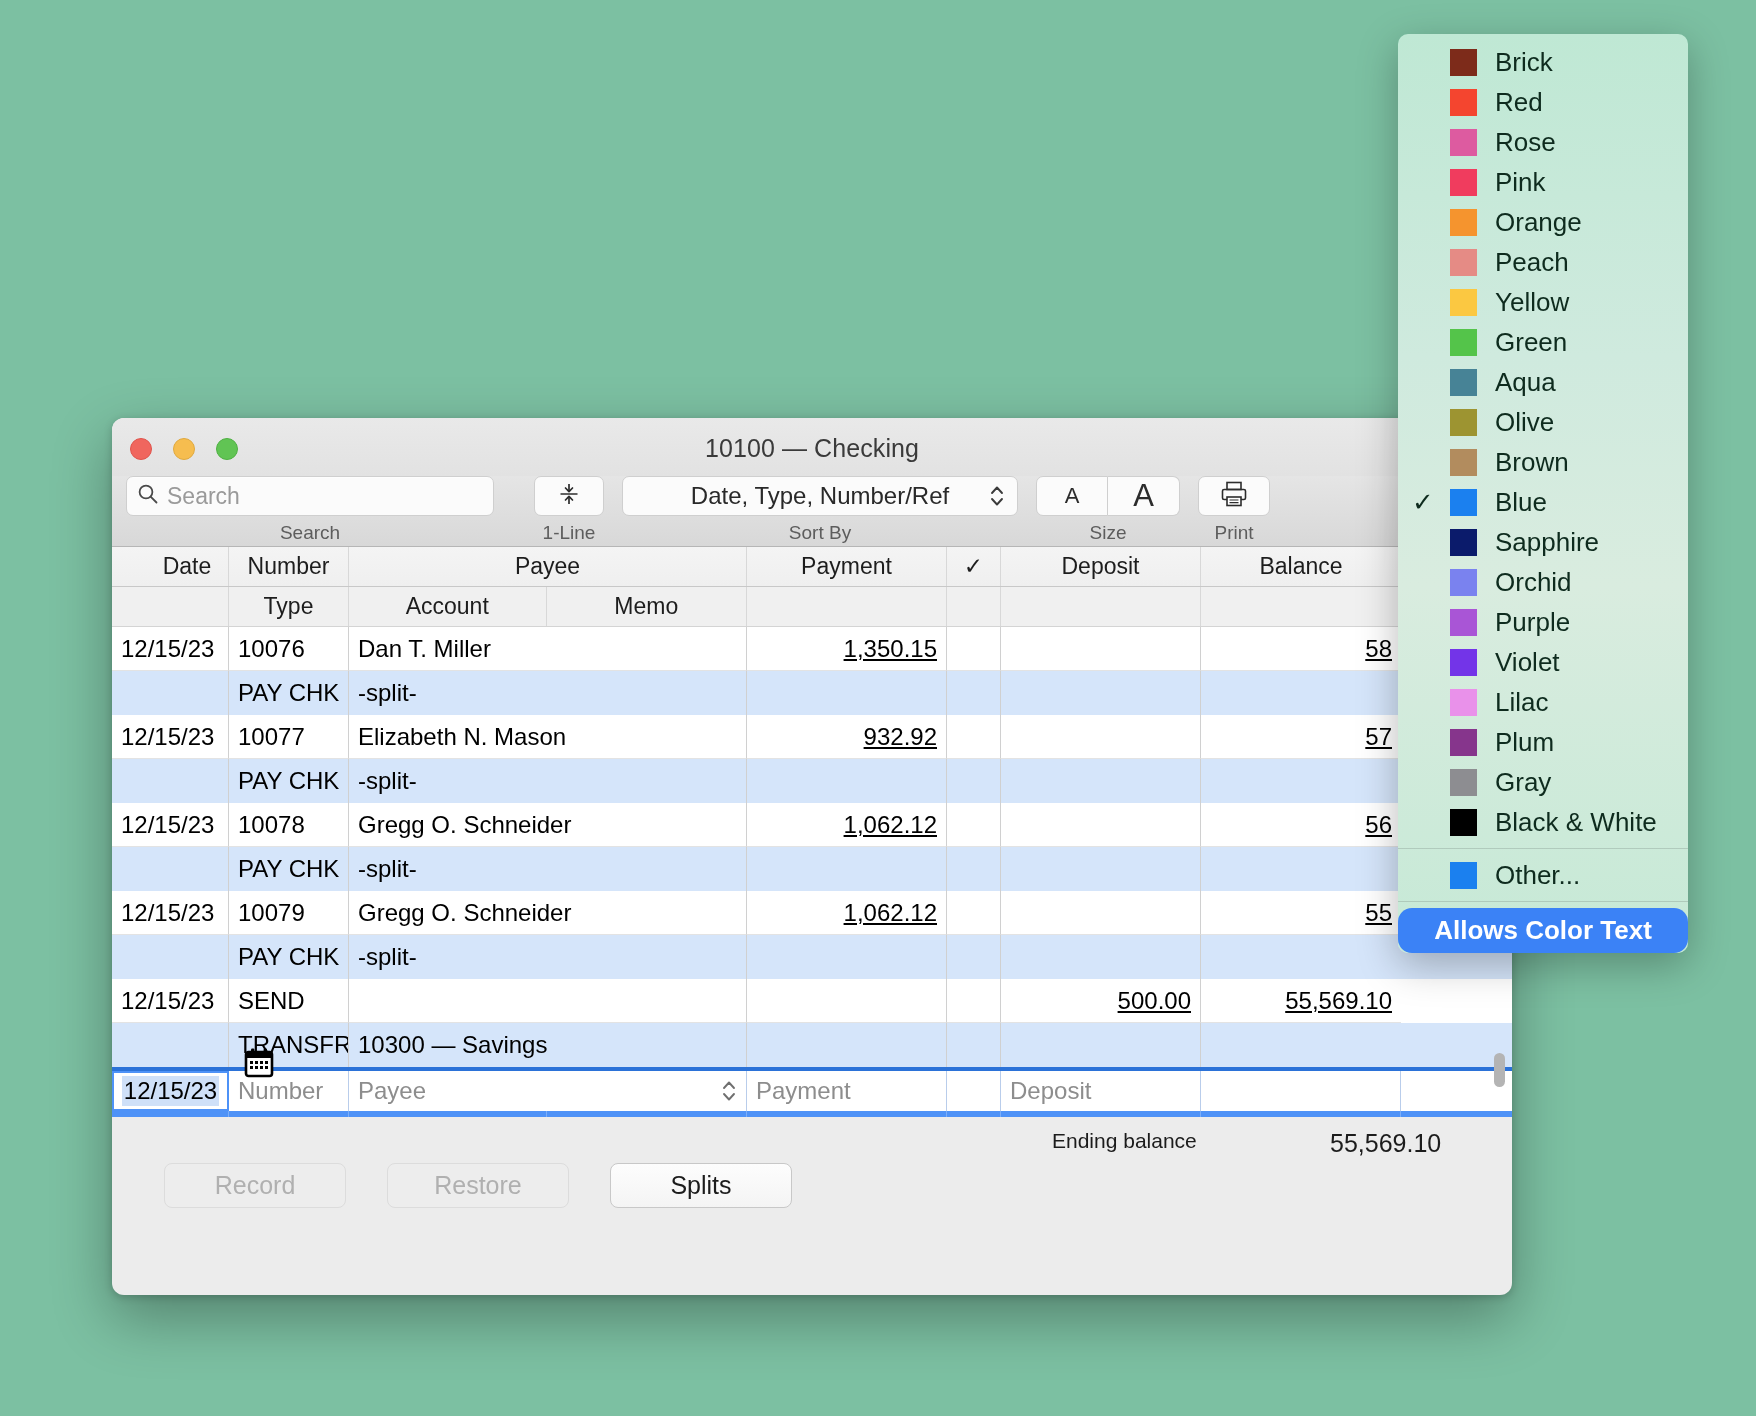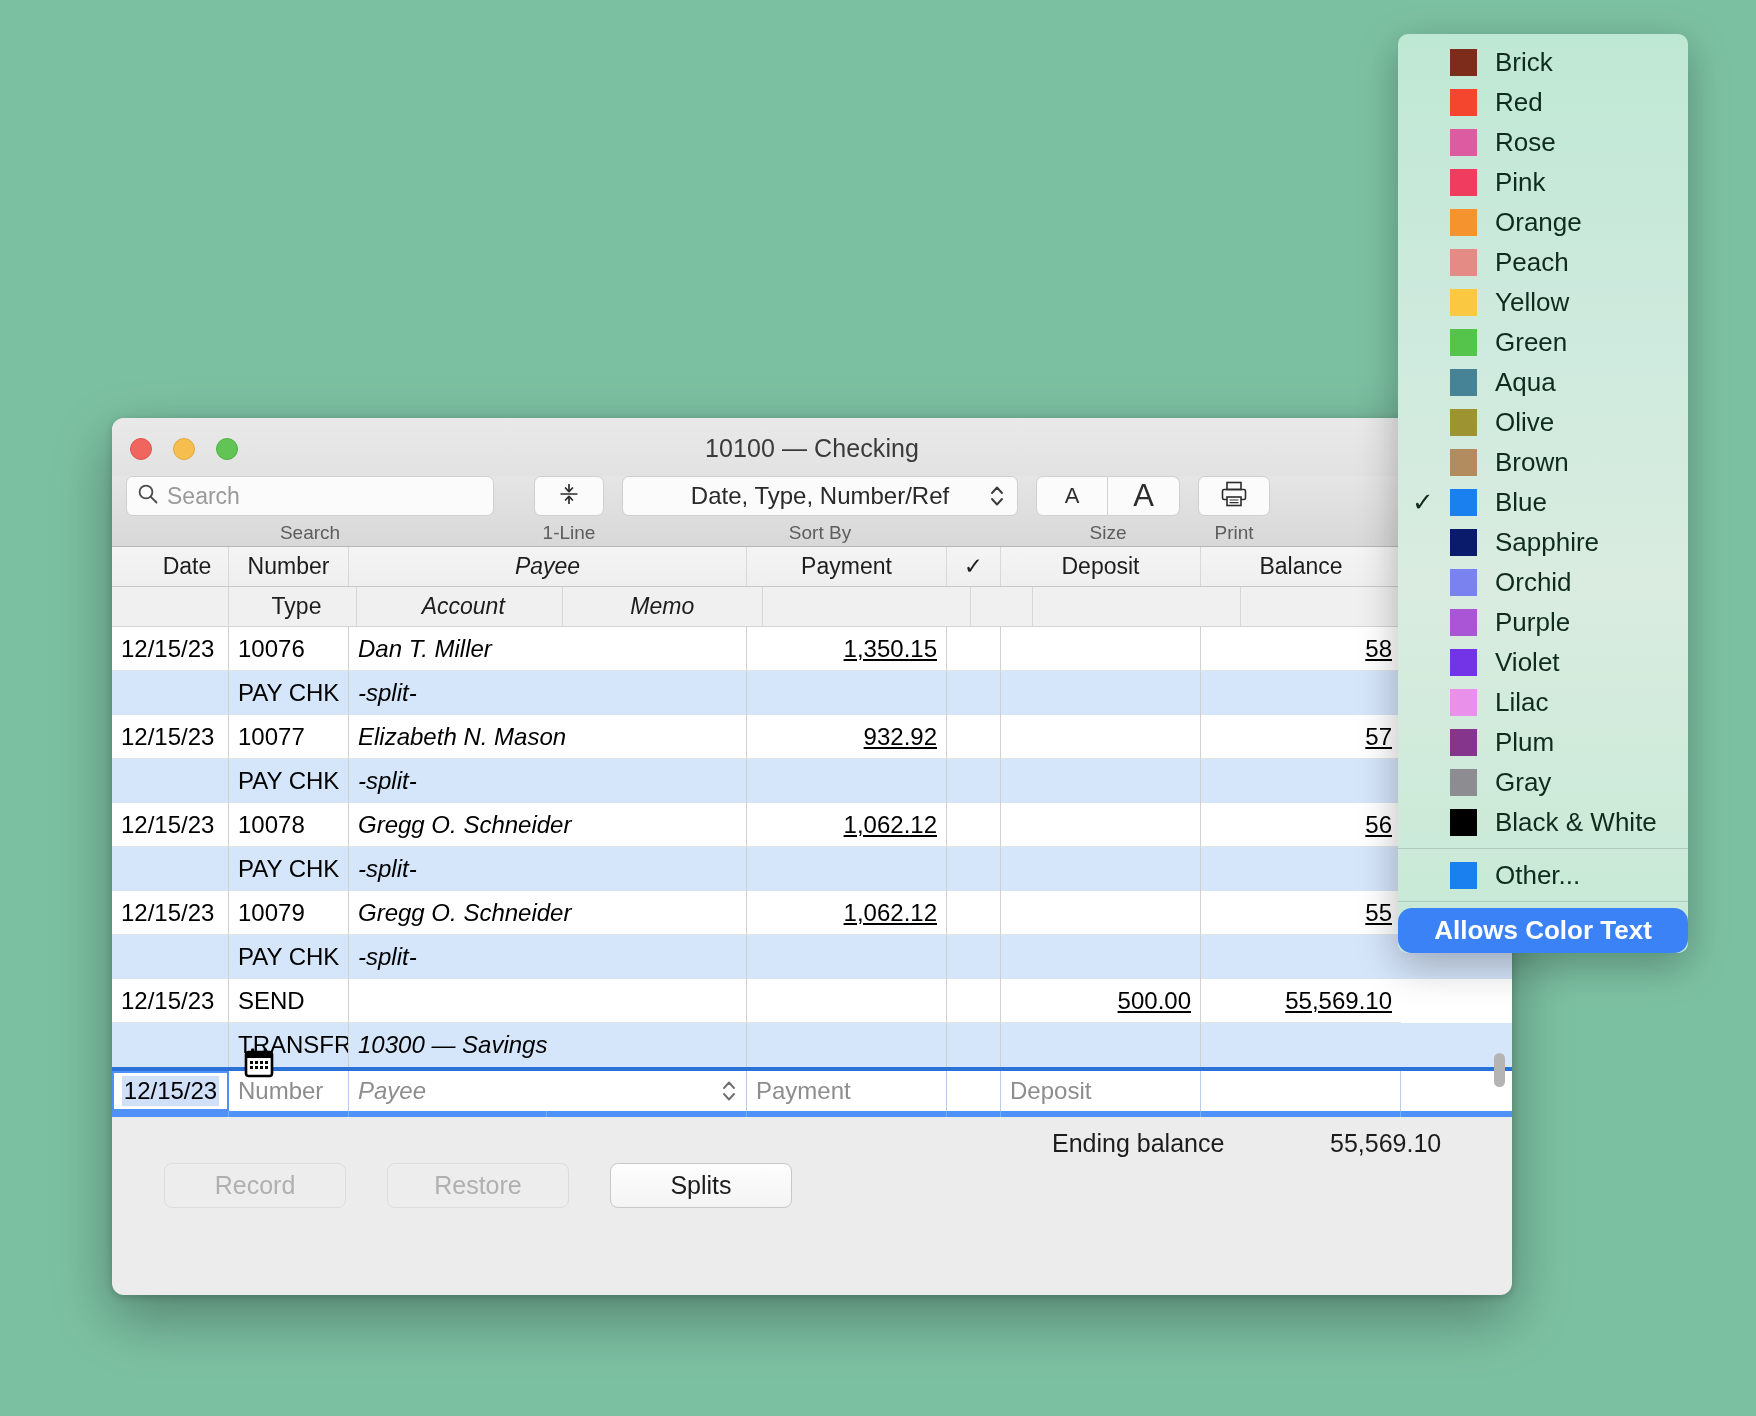--- a/index.html
+++ b/index.html
@@ -123,32 +123,31 @@
     border-bottom: 1px solid #c8c8c8;
     display: flex;
     height: 40px;
     align-items: center;
     font-size: 23px;
     color: #1d1d1d;
   }
   .hdr.sub {
     background: #f0f0f0;
     border-bottom: 1px solid #d4d4d4;
-    gap: 8px;
   }
   .hcell {
     height: 100%;
     display: flex; align-items: center; justify-content: center;
     border-right: 1px solid #d8d8d8;
   }
   .hcell.noborder { border-right: none; }
 
   .col-date   { width: 117px; padding-left: 34px; }
   .col-number { width: 120px; }
-  .col-payee  { width: 398px; font-style: italic; }
+  .col-payee  { width: 398px; }
   .col-pay    { width: 200px; }
   .col-chk    { width: 54px; }
   .col-dep    { width: 200px; }
   .col-bal    { width: 200px; }
 
   .row {
     display: flex;
     height: 44px;
     font-size: 24px;
     color: #000;
@@ -234,21 +233,21 @@
 
   
   .footer {
     height: 134px;
     background: #ececec;
     position: relative;
   }
   .ending {
     position: absolute;
     top: 12px; left: 940px;
-    font-size: 25px; color: #1c1c1c;
+    font-size: 21px; color: #1c1c1c;
   }
   .ending-val {
     position: absolute;
     top: 12px; left: 1218px;
     font-size: 25px; color: #1c1c1c;
   }
   .btn-row {
     position: absolute;
     top: 46px; left: 52px;
     display: flex; gap: 41px;

